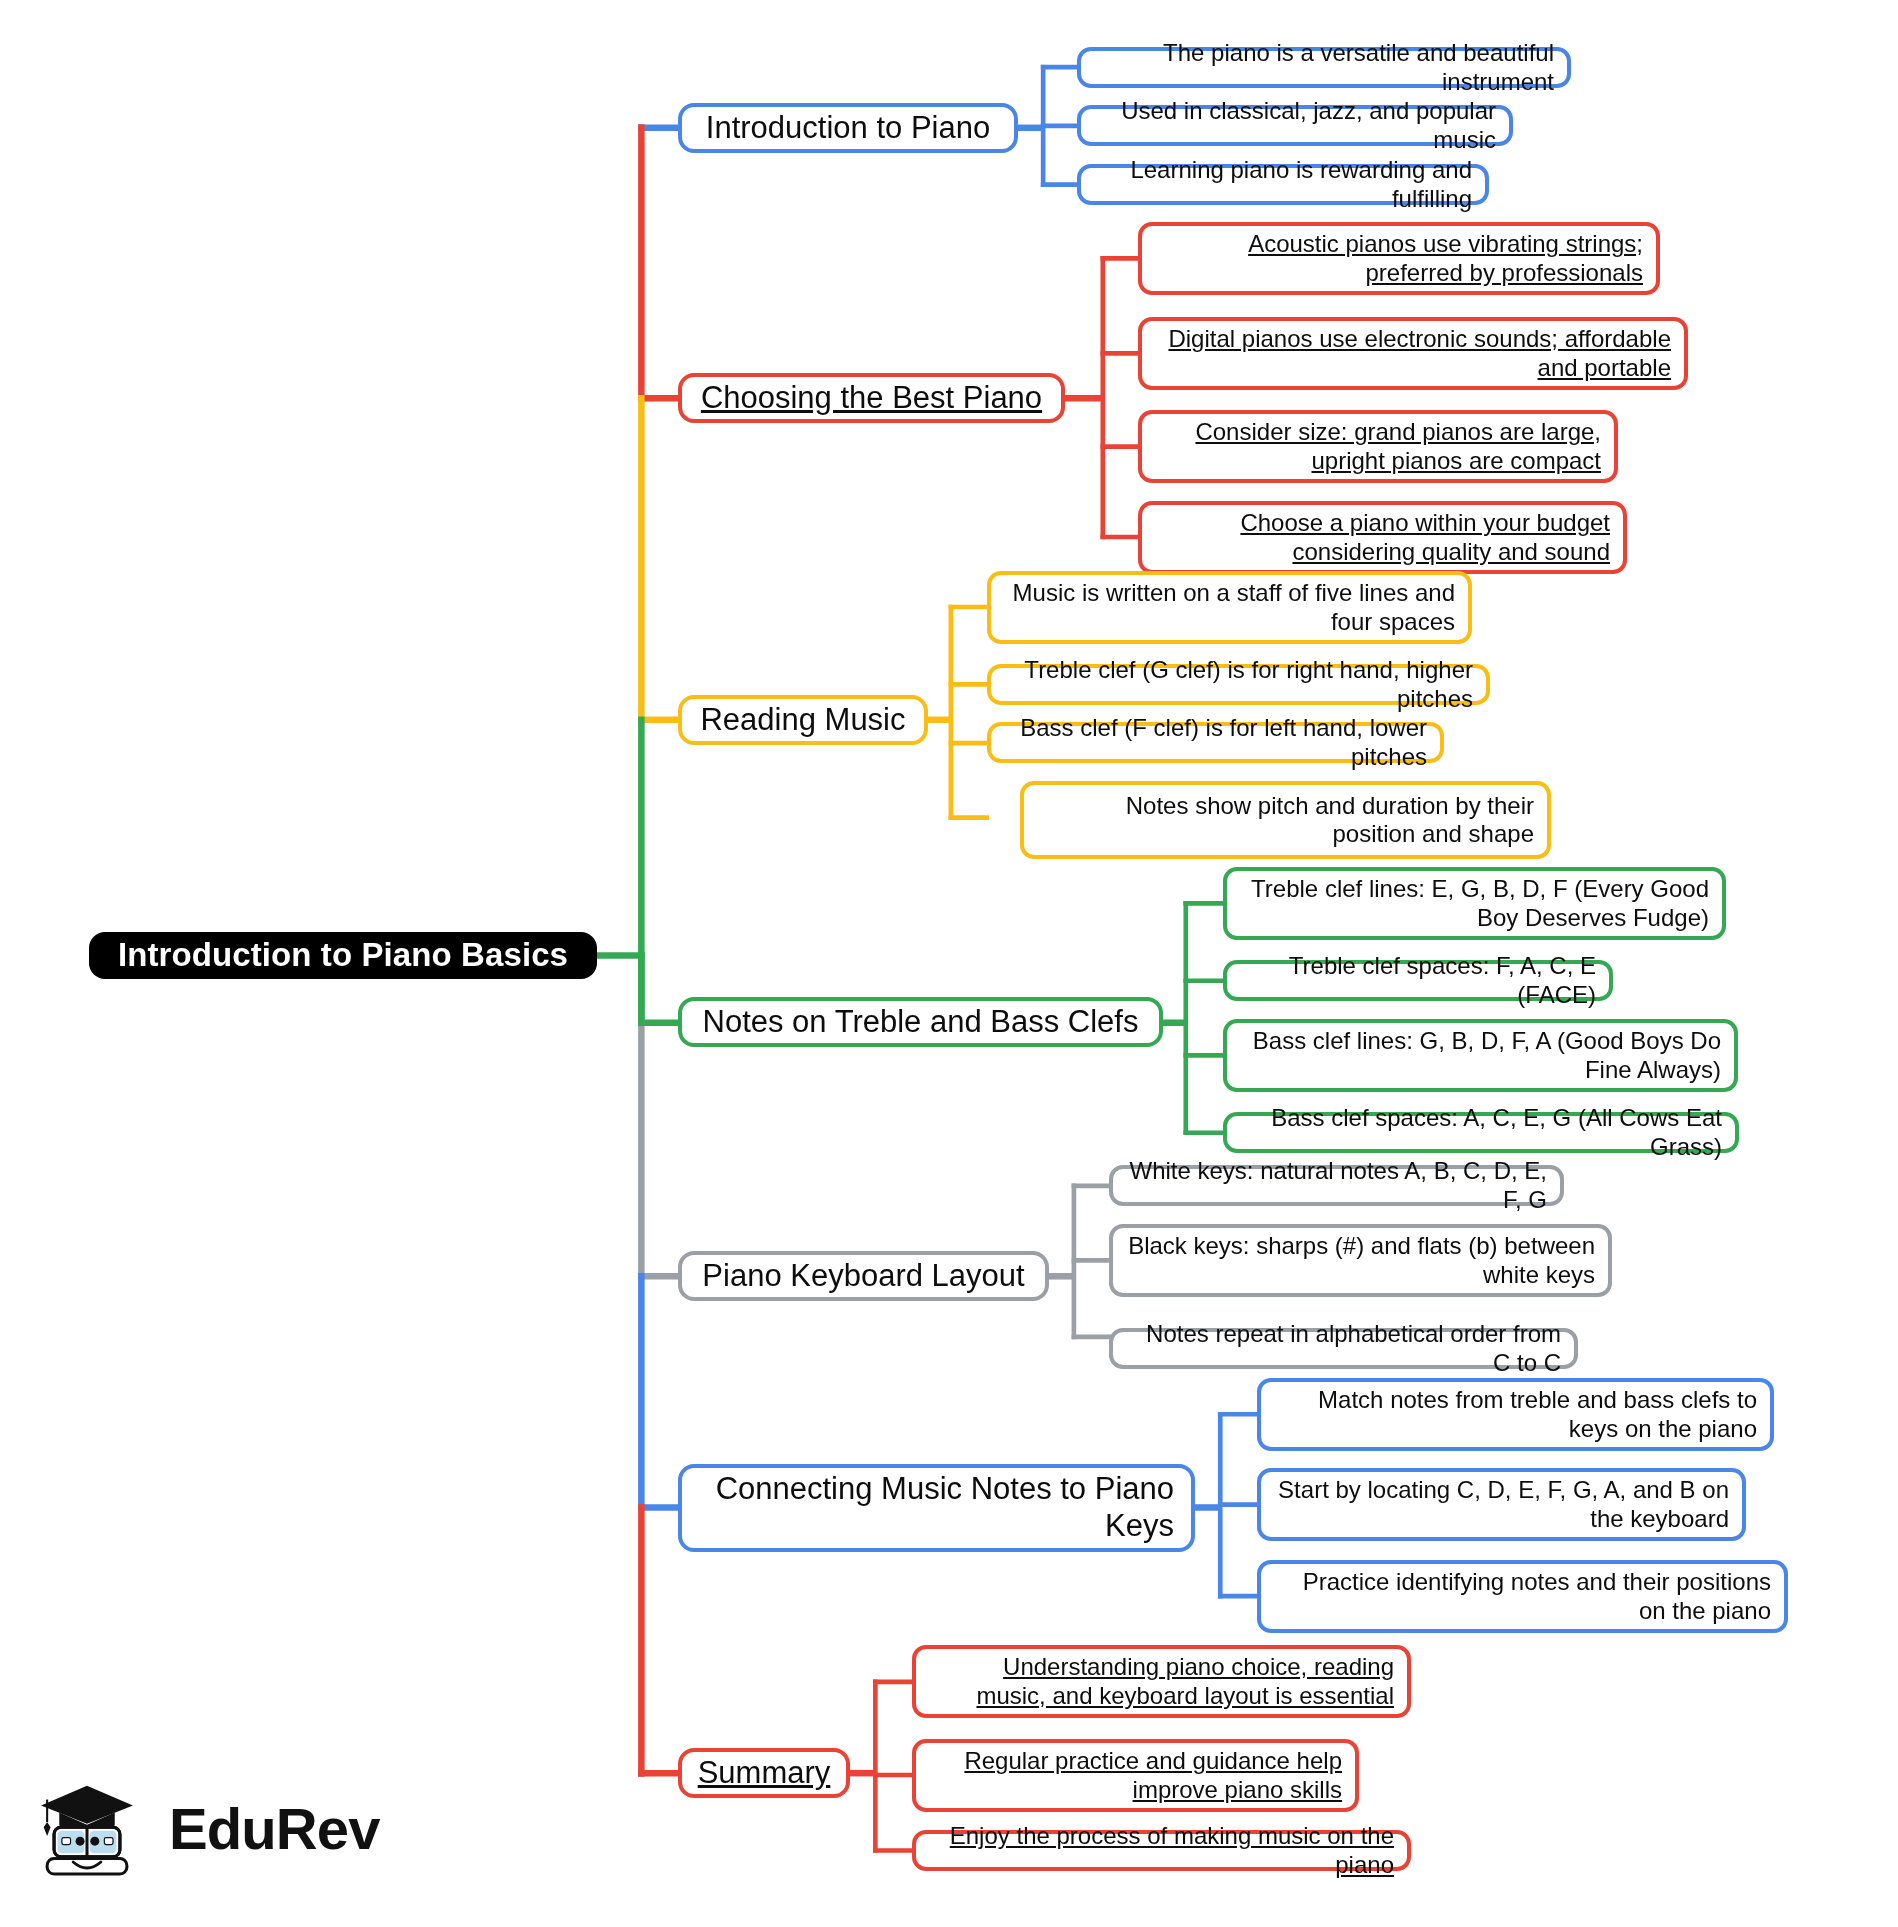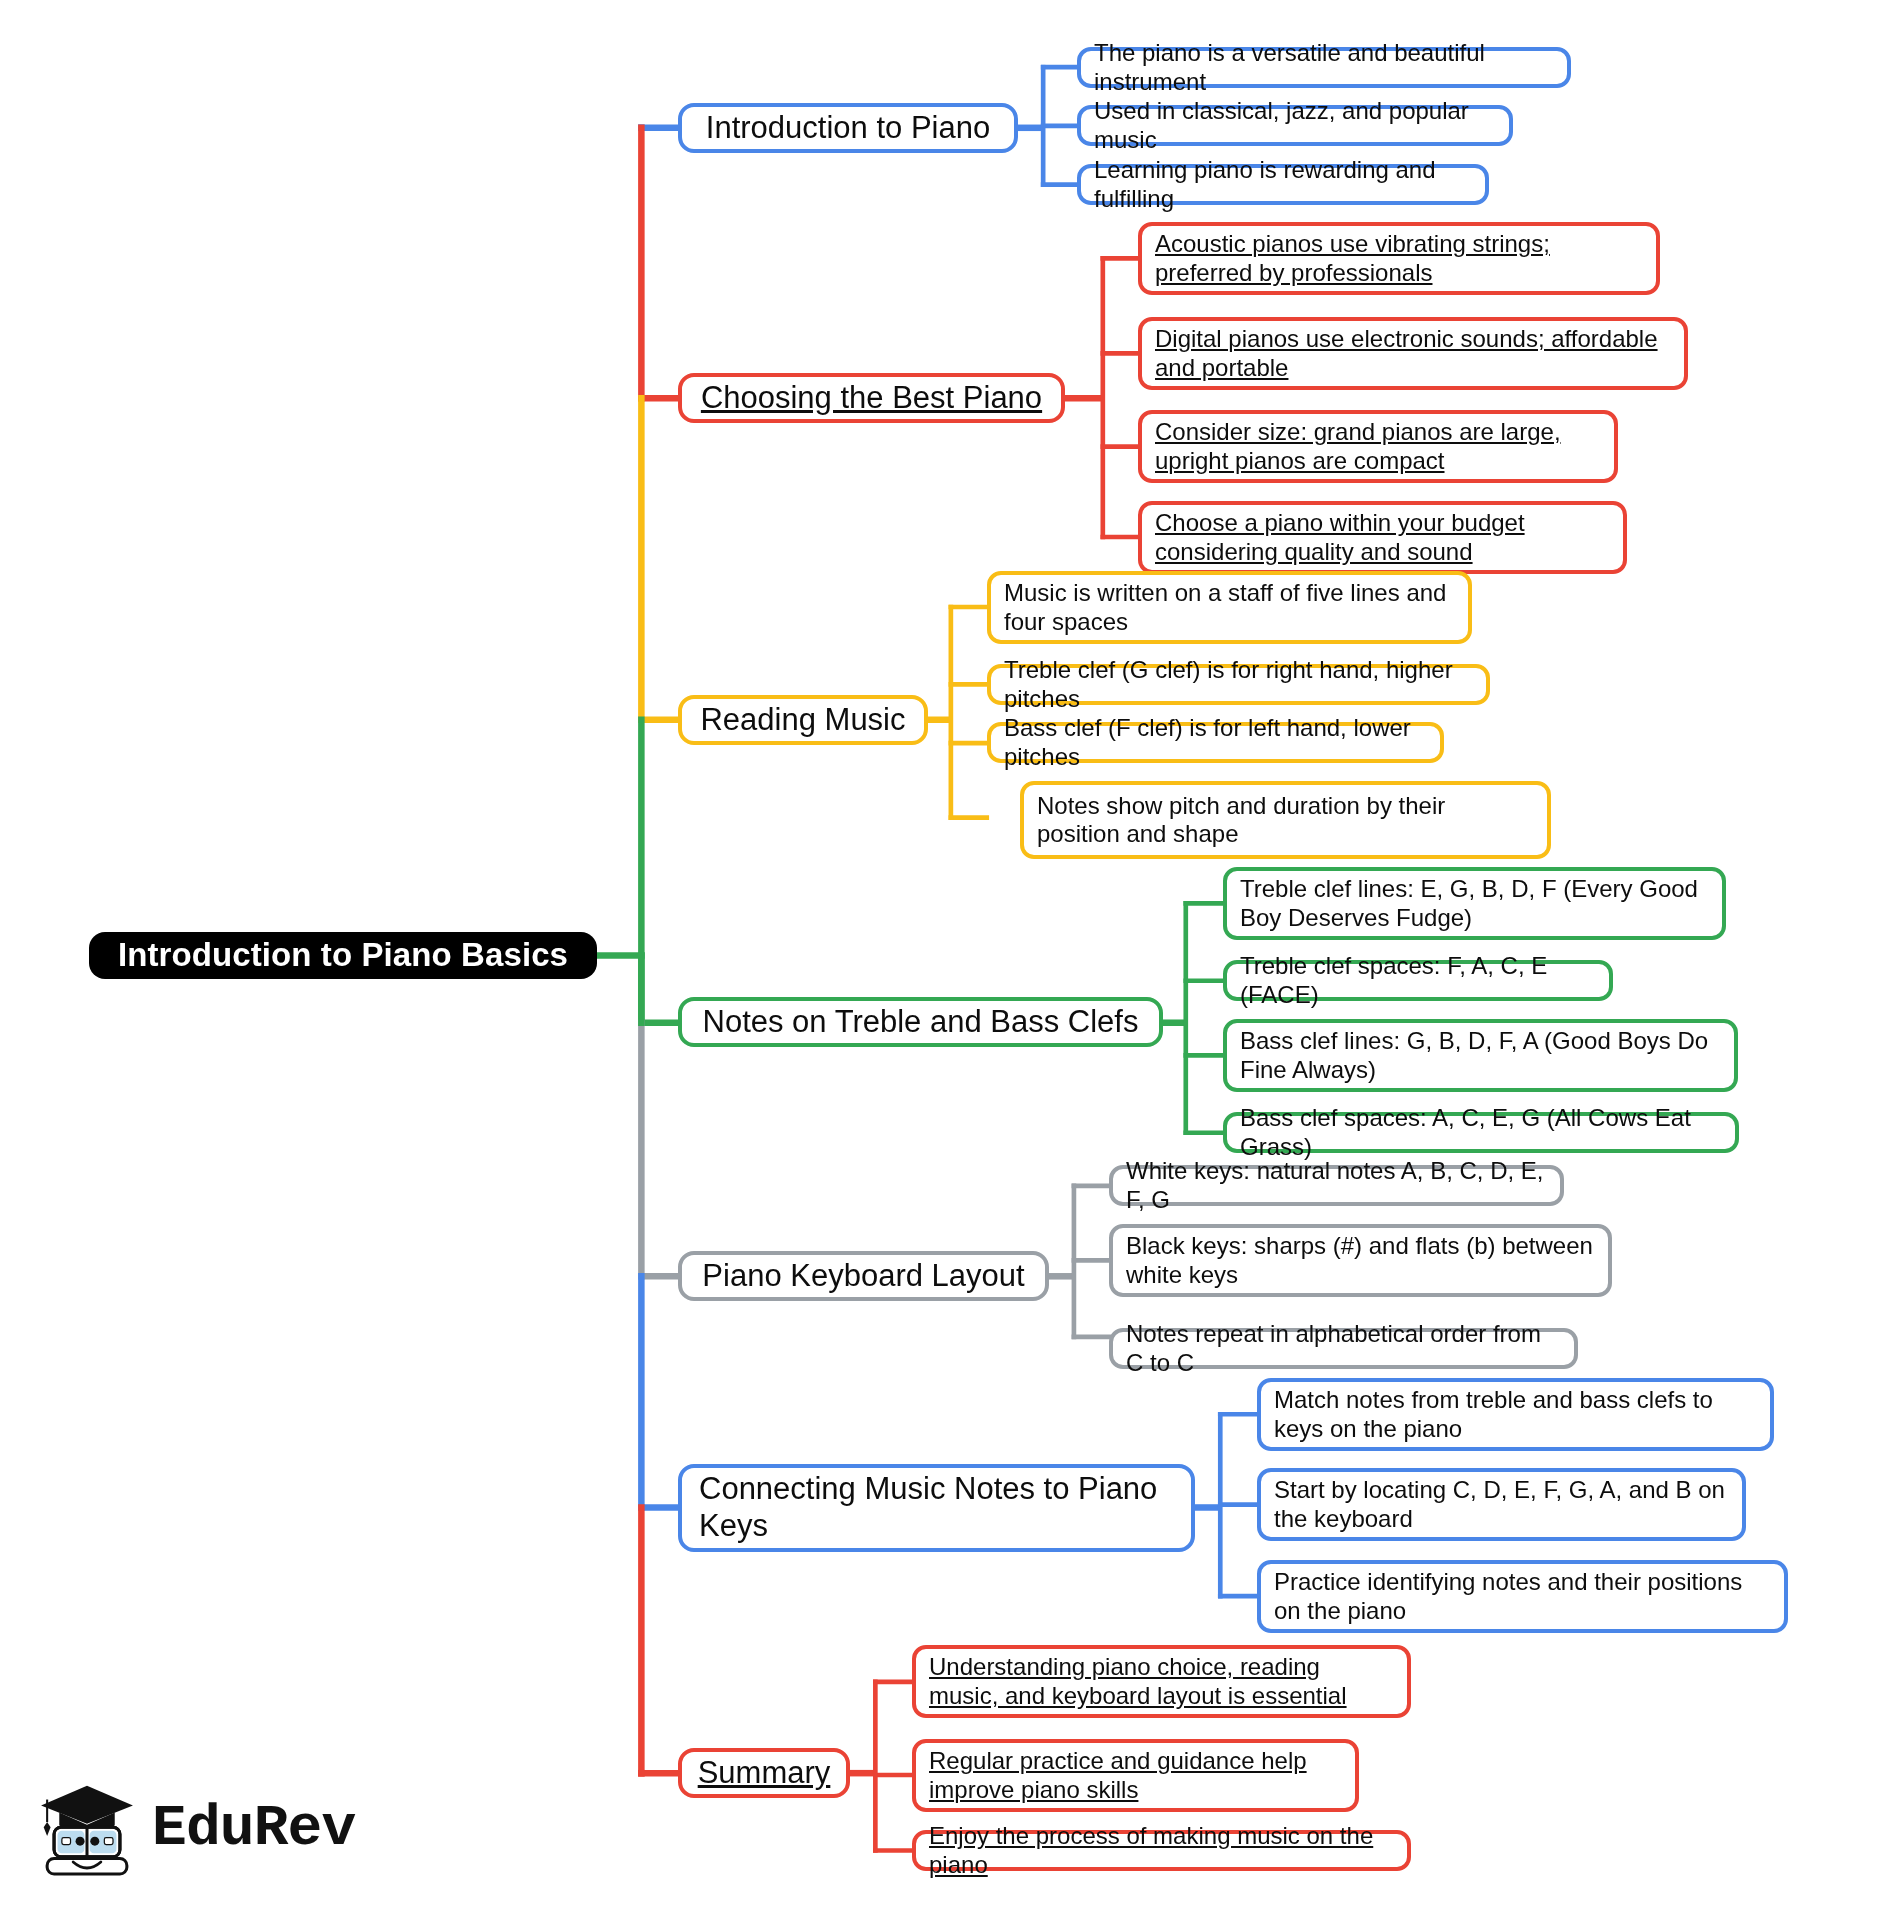--- a/index.html
+++ b/index.html
@@ -29,21 +29,21 @@
   }
 
   
   .node {
     position: absolute;
     box-sizing: border-box;
     background: #ffffff;
     display: flex;
     align-items: center;
     justify-content: center;
-    text-align: left;
+    text-align: right;
     color: #0d0d0d;
     line-height: 1.18;
     z-index: 3;
   }
   .root {
     background: #000000;
     color: #ffffff;
     font-size: 33px;
     font-weight: bold;
     border-radius: 16px;
@@ -75,23 +75,22 @@
 
   
   #logo {
     position: absolute;
     left: 35px;
     top: 1773px;
     width: 336px;
     height: 112px;
     display: flex;
     align-items: center;
-    gap: 13px;
+    gap: 30px;
     z-index: 4;
-    font-family: Liberation Mono, monospace;
   }
   #logo .mark { width: 104px; height: 104px; flex: 0 0 auto; }
   #logo .wordmark {
     font-size: 58px;
     font-weight: bold;
     color: #111111;
     letter-spacing: -0.9px;
     line-height: 1;
   }
 </style>

